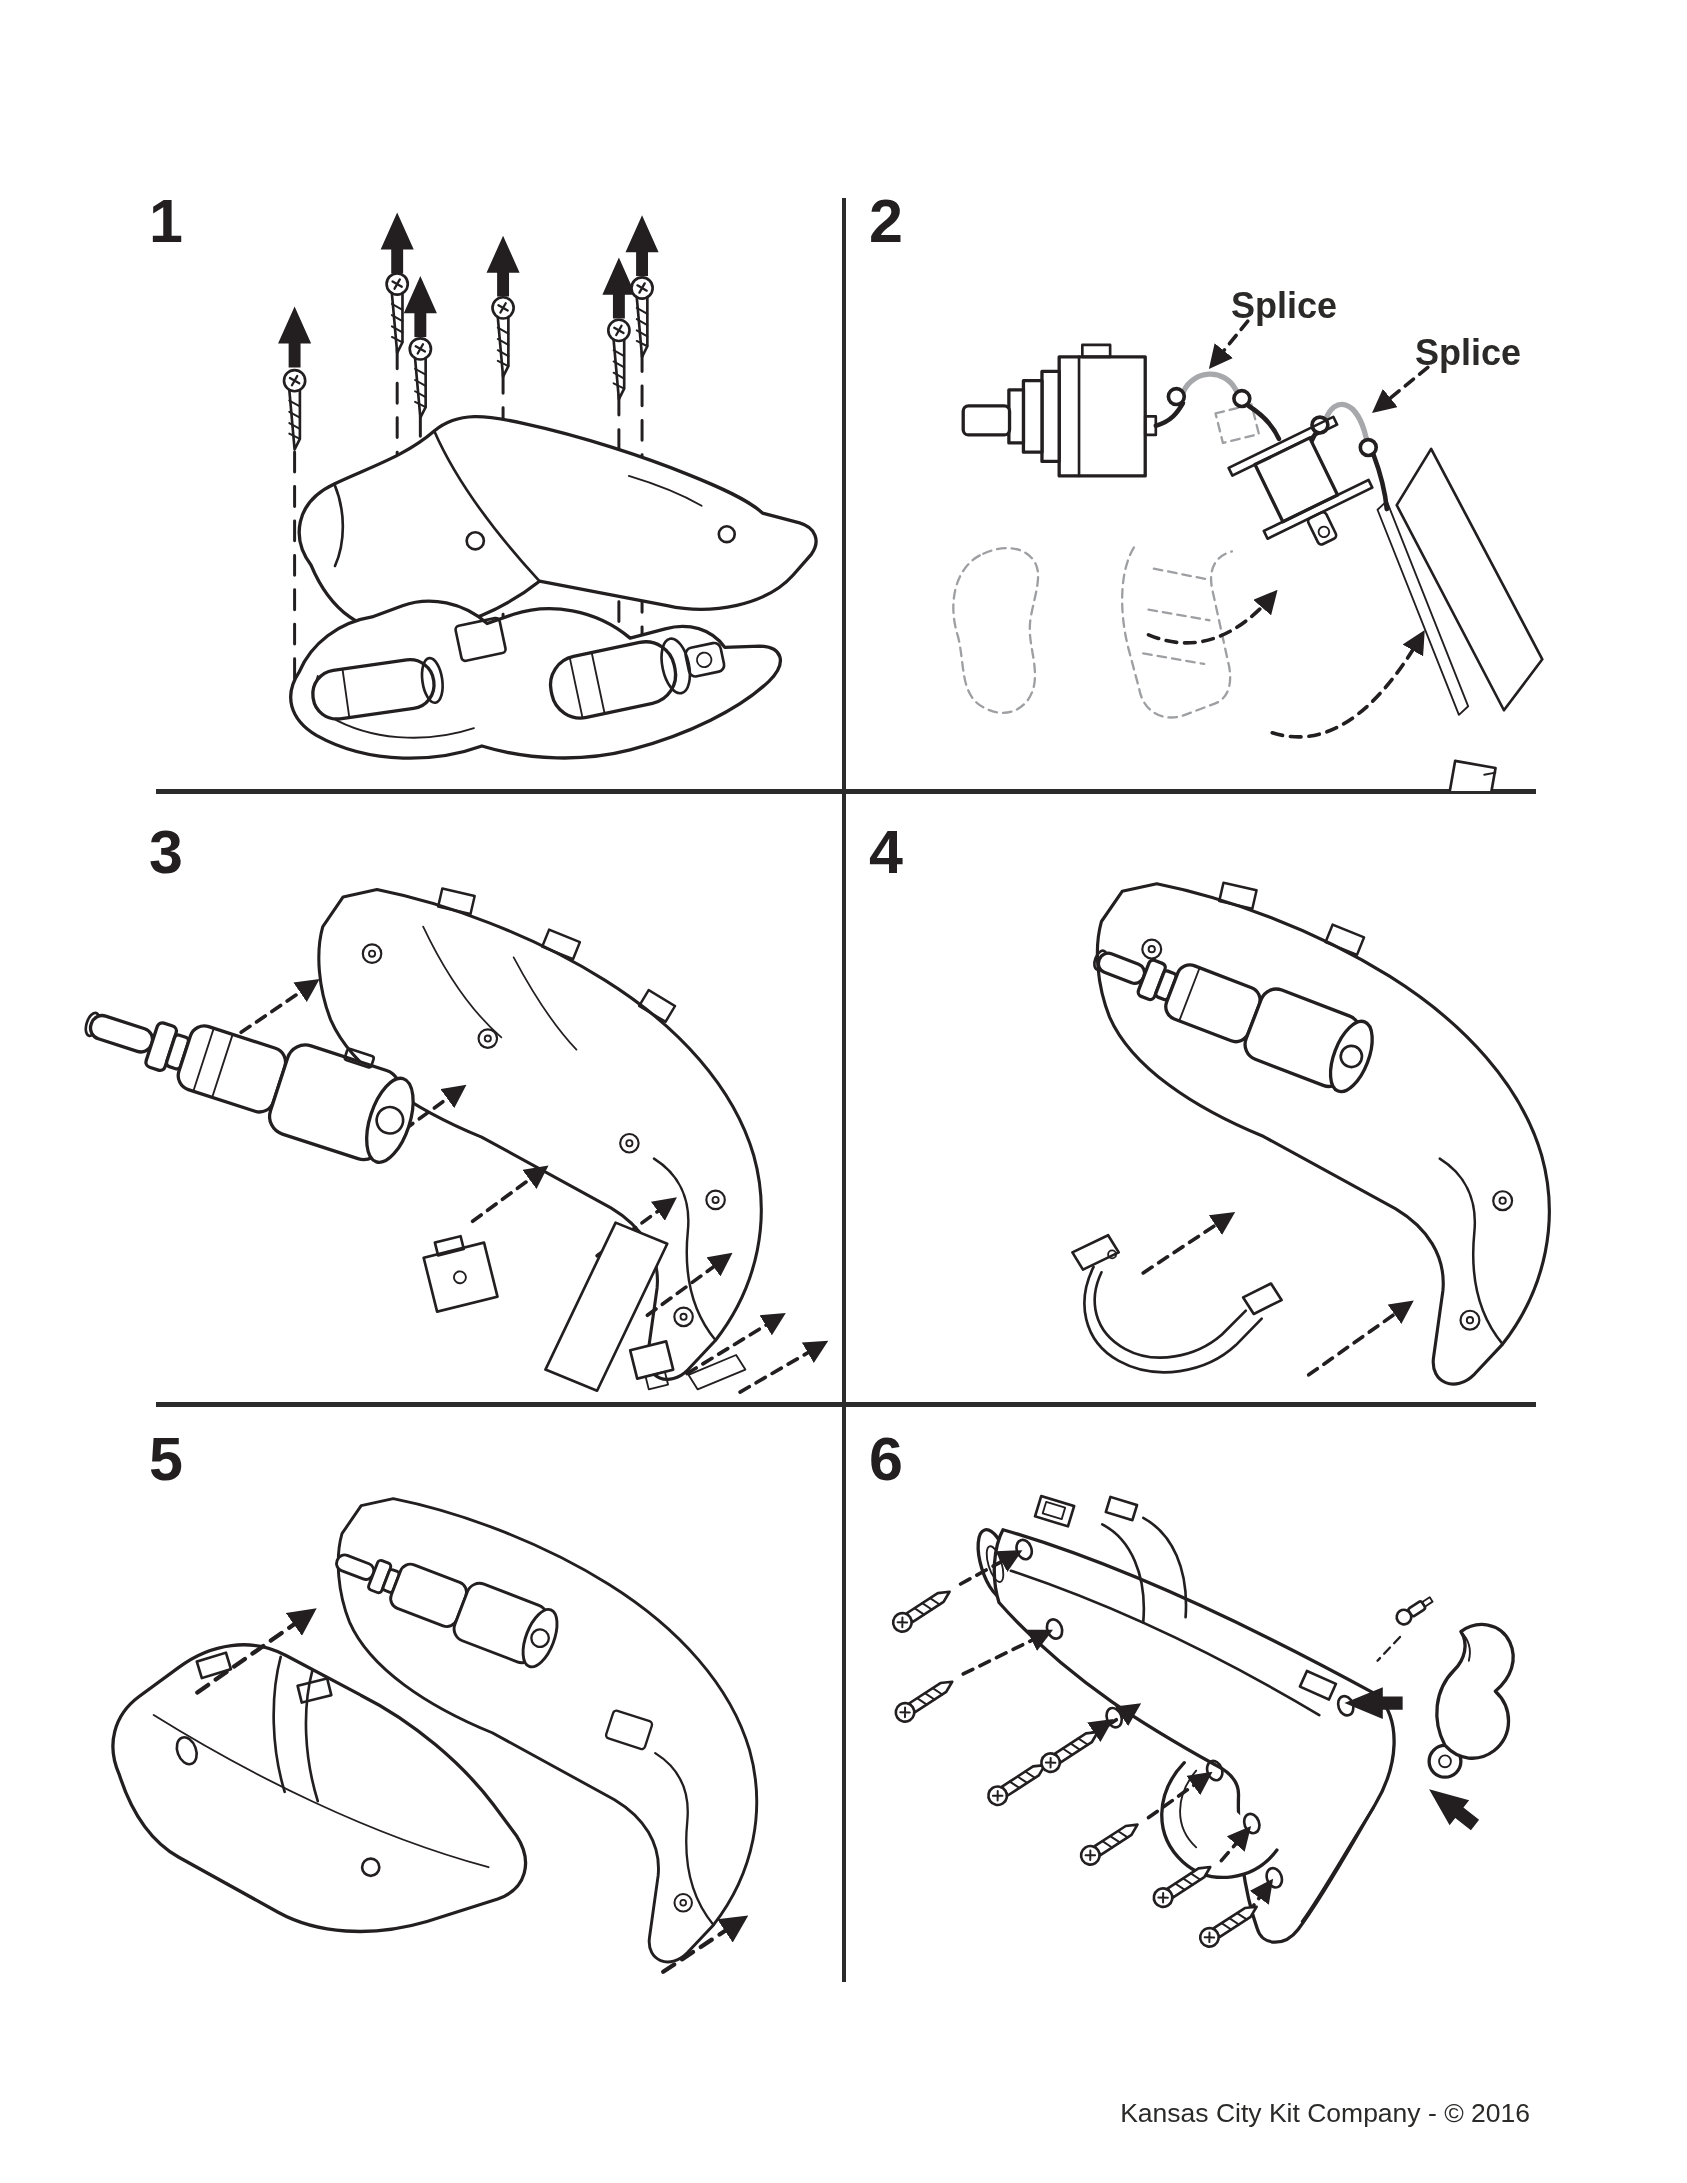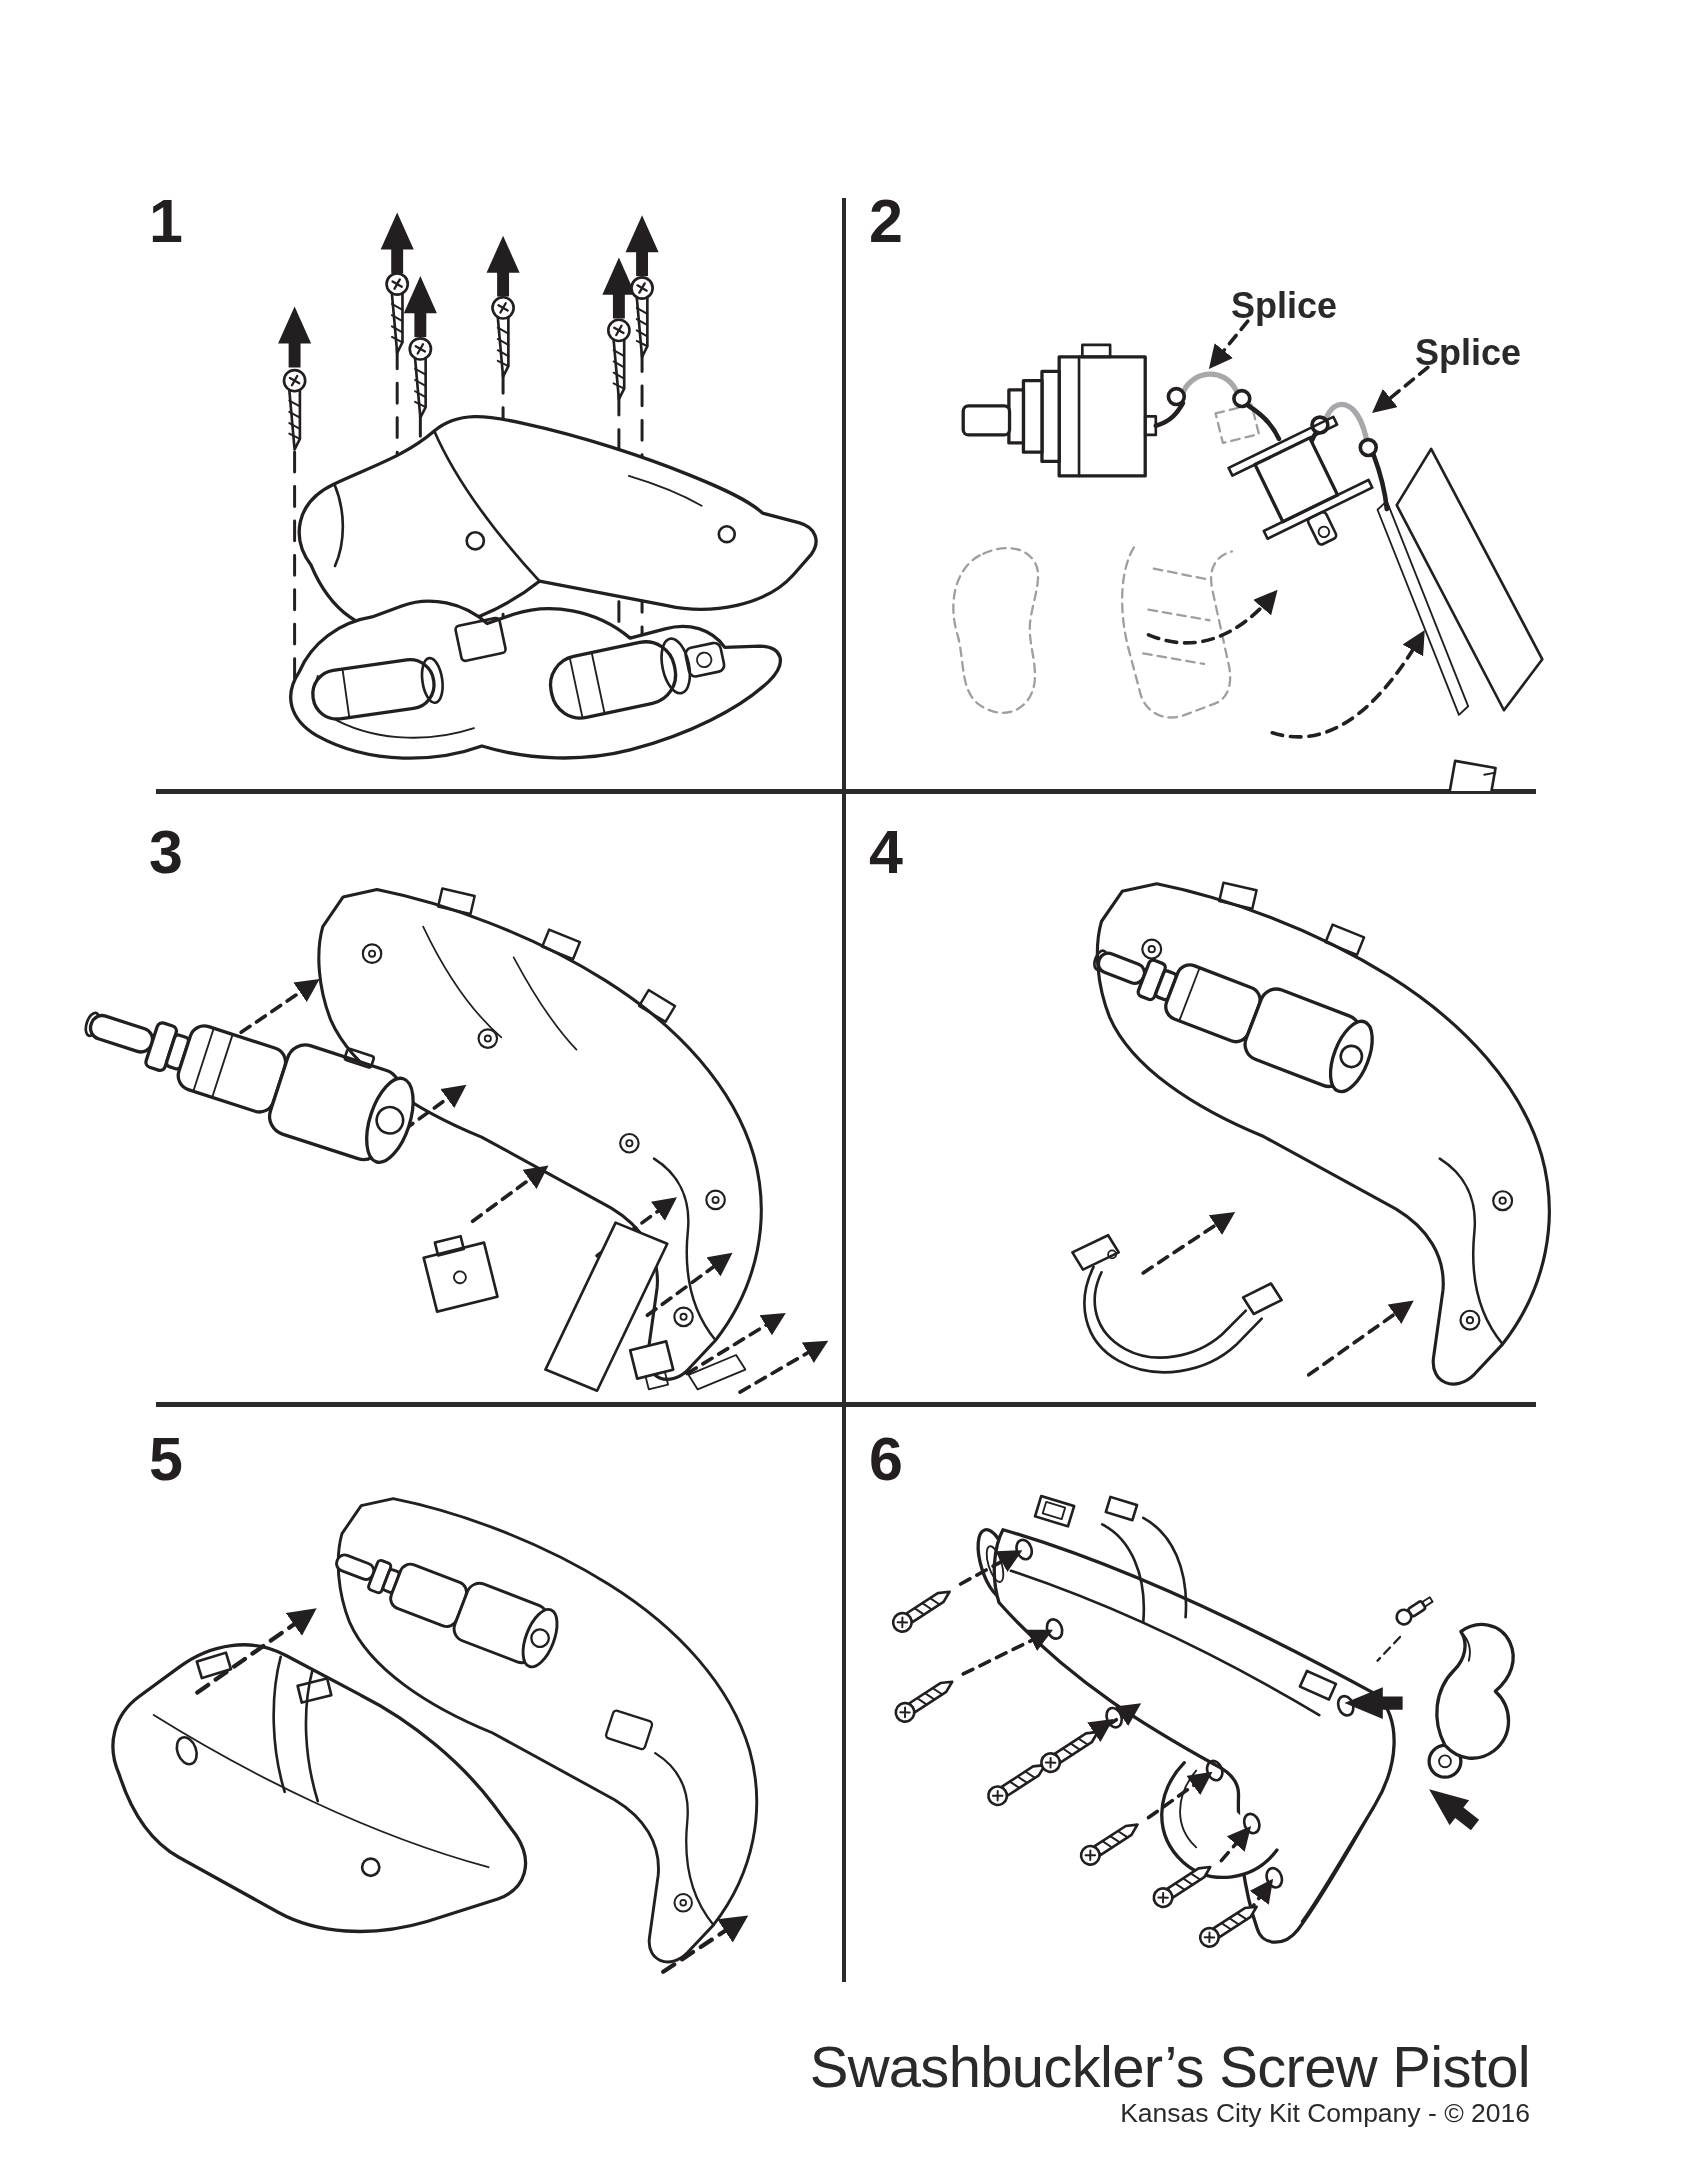--- a/index.html
+++ b/index.html
@@ -350,17 +350,16 @@
         <circle class="d" r="11" fill="#fff"></circle>
         <rect class="d" x="11" y="-7" width="24" height="14" rx="4" fill="#fff"></rect>
         <rect class="t" x="35" y="-4" width="14" height="8" fill="#fff"></rect>
       </g>
       <path class="ghost" d="M840,352 L806,388" style="stroke:#231f20"></path>
       <use href="#solidArrL" class="solid" transform="translate(756,452)"></use>
       <use href="#solidArrL" class="solid" transform="translate(884,582) rotate(38)"></use>
     </g>
   </svg>
 
-  <div class="footer-title">Swashbuckler’s Screw Pistol</div>
   <div class="footer-credit">Kansas City Kit Company - © 2016</div>
 
 </div>
 
 
 </body></html>

